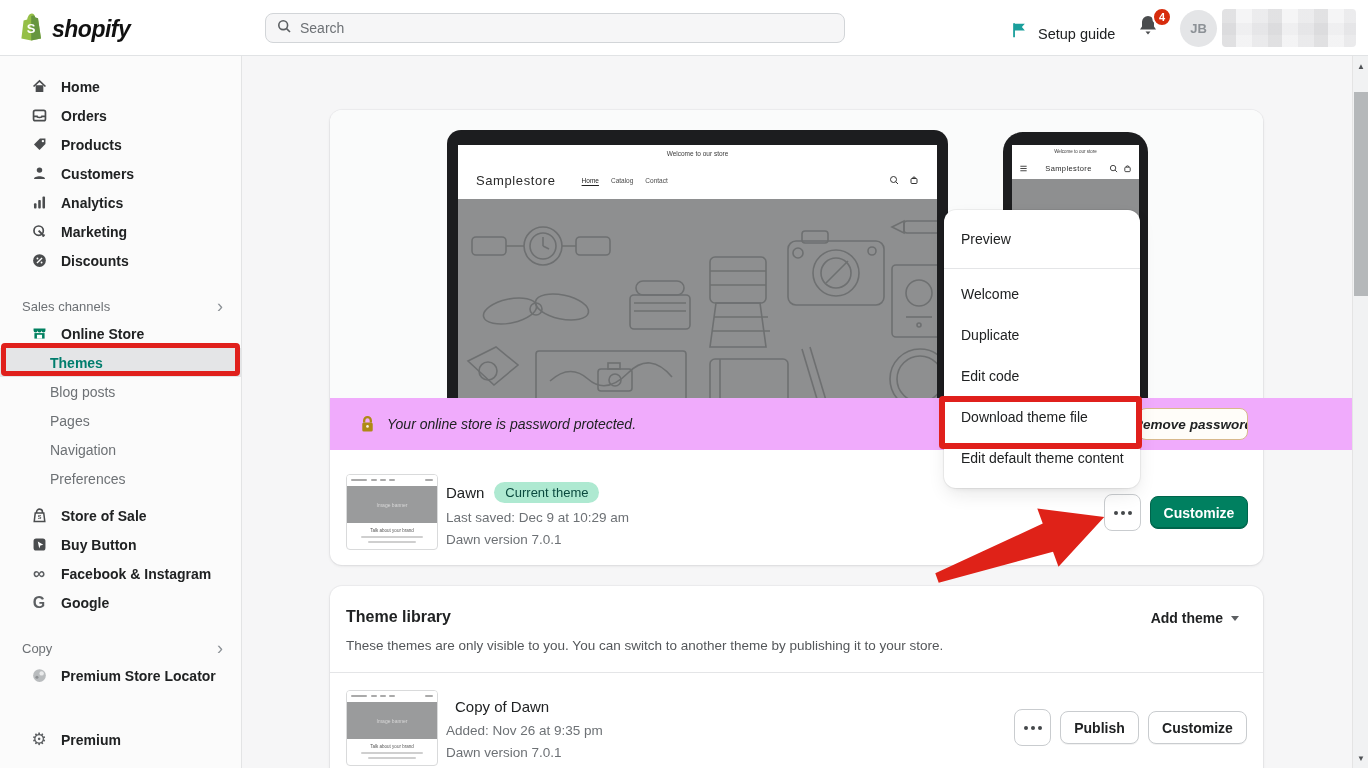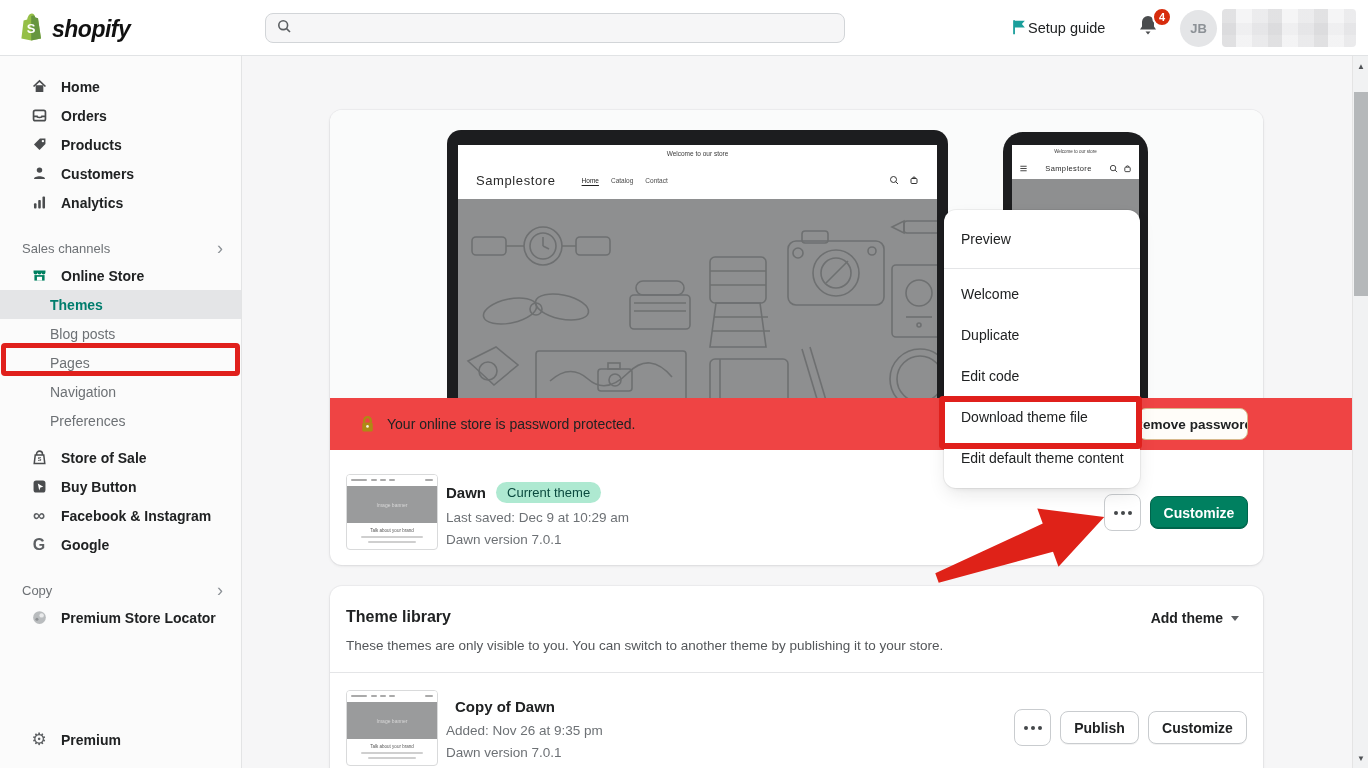--- a/index.html
+++ b/index.html
@@ -7,21 +7,21 @@
   body { font-family:"Liberation Sans","DejaVu Sans",sans-serif; color:#202223; background:#f6f6f7; }
   #app { position:relative; width:1368px; height:768px; overflow:hidden; }
 
   
   .topbar { position:absolute; left:0; top:0; width:1368px; height:56px; background:#fff; border-bottom:1px solid #e1e3e5; z-index:30; }
   .brand { position:absolute; left:18px; top:12px; display:flex; align-items:center; gap:7px; }
   .brand-word { font-size:23px; font-weight:700; letter-spacing:-0.5px; color:#111;font-style:italic; }
   .searchbox { position:absolute; left:265px; top:13px; width:580px; height:30px; background:#f6f6f7; border:1px solid #d2d5d8; border-radius:8px; display:flex; align-items:center; padding:0 10px; gap:8px; }
   .searchbox input { border:none; outline:none; background:transparent; font-size:14px; color:#202223; width:100%; font-family:inherit; }
   .searchbox input::placeholder { color:#6d7175; }
-  .setup-guide { position:absolute; left:1010px; top:14px; display:flex; align-items:center; height:28px; cursor:pointer; }
+  .setup-guide { position:absolute; left:1010px; top:14px; display:flex; align-items:flex-end; gap:10px; height:28px; cursor:pointer; }
   .setup-guide span { font-size:14.5px; color:#202223; }
   .bell-wrap { position:absolute; left:1136px; top:12px; width:34px; height:34px; }
   .badge { position:absolute; left:16px; top:-5px; min-width:20px; height:20px; background:#d72c0d; border:2px solid #fff; border-radius:50%; color:#fff; font-size:11px; font-weight:700; display:flex; align-items:center; justify-content:center; }
   .avatar { position:absolute; left:1180px; top:10px; width:37px; height:37px; border-radius:50%; background:#e4e5e7; color:#8c9196; font-size:13px; font-weight:700; display:flex; align-items:center; justify-content:center; }
   .blurred-name { position:absolute; left:1222px; top:9px; width:134px; height:38px; border-radius:4px;
     background:
       repeating-linear-gradient(90deg, rgba(210,210,212,.55) 0 14px, rgba(245,245,246,.55) 14px 30px, rgba(228,228,230,.55) 30px 46px),
       repeating-linear-gradient(0deg, #f2f2f3 0 12px, #e8e8ea 12px 24px, #f5f5f6 24px 38px); }
 
   
@@ -57,38 +57,38 @@
 
   
   .phone-mock { position:absolute; left:673px; top:22px; width:145px; height:266px; background:#1c1d1f; border-radius:20px 20px 0 0; }
   .phone-screen { position:absolute; left:9px; top:13px; width:127px; height:253px; background:#fff; overflow:hidden; }
   .phone-ann { height:12px; display:flex; align-items:center; justify-content:center; font-size:4.5px; color:#3a3a3a; }
   .phone-head { height:22px; display:flex; align-items:center; padding:0 7px; }
   .phone-logo { font-size:7.5px; letter-spacing:.4px; color:#2a2a2a; margin:0 auto; }
   .phone-hero { height:219px; background:#8e8f90; }
 
   
-  .pw-banner { position:absolute; left:0; top:288px; width:1030px; height:52px; background:#ef4444; display:flex; align-items:center; }
+  .pw-banner { position:absolute; left:0; top:288px; width:1030px; height:52px; background:#f0abfc; display:flex; align-items:center;font-style:italic; }
   .pw-banner .msg { font-size:14px; color:#202223; margin-left:57px; }
   .lock-wrap { position:absolute; left:28px; top:16px; }
   .btn-remove-pw { position:absolute; left:808px; top:10px; width:110px; height:32px; background:#fffdf9; border:1px solid #d8b98c; border-radius:8px; font-size:13.5px; font-weight:600; color:#202223; display:flex; align-items:center; justify-content:center; cursor:pointer; white-space:nowrap; overflow:hidden; }
 
   
   .theme-row { position:absolute; left:0; top:340px; width:933px; height:115px; }
   .thumb { width:92px; height:76px; background:#fff; border:1px solid #d9dadb; border-radius:4px; overflow:hidden; position:absolute; }
   .thumb .t-head { height:11px; position:relative; background:#fff; }
   .thumb .t-head i { position:absolute; top:4px; height:2px; background:#aaa; border-radius:1px; }
   .thumb .t-img { height:37px; background:#9a9b9c; display:flex; align-items:center; justify-content:center; }
   .thumb .t-img span { font-size:5px; color:#d8d8d8; }
   .thumb .t-body { padding-top:5px; display:flex; flex-direction:column; align-items:center; gap:3px; }
   .thumb .t-body span { font-size:4.5px; color:#555; }
   .thumb .t-body i { height:2px; background:#cfcfcf; border-radius:1px; }
 
   .theme-title-row { position:absolute; left:116px; top:32px; display:flex; align-items:center; gap:10px; }
-  .theme-name { font-size:15px; font-weight:700; color:#202223; }
+  .theme-name { font-size:15px; font-weight:400; color:#202223; }
   .badge-pill { background:#aee9d1; color:#0b4a3f; font-size:13px; padding:3px 11px; border-radius:11px; }
   .meta-line { position:absolute; left:116px; font-size:13.5px; color:#6d7175; }
 
   .btn-more { position:absolute; width:37px; height:37px; background:#fff; border:1px solid #c9cccf; border-radius:8px; display:flex; align-items:center; justify-content:center; gap:3px; cursor:pointer; }
   .btn-more i { width:4px; height:4px; background:#44474a; border-radius:50%; }
   .btn-primary { position:absolute; background:#008060; border:1px solid #00644c; border-radius:8px; color:#fff; font-size:14px; font-weight:600; display:flex; align-items:center; justify-content:center; cursor:pointer; box-shadow:inset 0 -1px 0 rgba(0,0,0,.2); }
   .btn-secondary { position:absolute; background:#fff; border:1px solid #c9cccf; border-radius:8px; color:#202223; font-size:14px; font-weight:600; display:flex; align-items:center; justify-content:center; cursor:pointer; box-shadow:0 1px 0 rgba(0,0,0,.05); }
 
   
   .lib-title { position:absolute; left:16px; top:22px; font-size:16px; font-weight:700; }
@@ -131,20 +131,21 @@
       <span class="brand-word">shopify</span>
     </div>
 
     <div class="searchbox">
       <span>
         <svg width="16" height="16" viewBox="0 0 20 20" fill="none" stroke="#5c5f62" stroke-width="2">
             <circle cx="9" cy="9" r="5.5"></circle>
             <line x1="13.2" y1="13.2" x2="17.5" y2="17.5"></line>
           </svg>
       </span>
+      <input type="text" placeholder="Search" style="">
     </div>
 
     <div class="setup-guide">
       <span>
         <svg width="18" height="18" viewBox="0 0 20 20">
             <line x1="4.5" y1="2.5" x2="4.5" y2="18" stroke="#1a9f9c" stroke-width="2"></line>
             <polygon points="4.5,3 16.5,3 13.2,6.8 16.5,10.6 4.5,10.6" fill="#1a9f9c"></polygon>
           </svg>
       </span>
       <span>Setup guide</span>
@@ -204,20 +205,41 @@
       </div>
       <div class="nav-item">
         <span class="ficon">
             <svg width="17" height="17" viewBox="0 0 20 20" fill="#4a4c4e">
               <rect x="3.5" y="11" width="3" height="6" rx="1"></rect>
               <rect x="8.5" y="7" width="3" height="10" rx="1"></rect>
               <rect x="13.5" y="3" width="3" height="14" rx="1"></rect>
             </svg>
           </span>
         <span>Analytics</span>
+      </div>
+      <div class="nav-item">
+        <span class="ficon">
+            <svg width="17" height="17" viewBox="0 0 20 20" fill="none" stroke="#4a4c4e" stroke-width="2">
+              <circle cx="9" cy="9" r="5.5"></circle>
+              <path d="M9 9 L15.5 15.5" stroke-width="2.4"></path>
+              <path d="M12.5 16.8 L15.5 15.5 L16.8 12.5" fill="#4a4c4e" stroke="none"></path>
+            </svg>
+          </span>
+        <span>Marketing</span>
+      </div>
+      <div class="nav-item">
+        <span class="ficon">
+            <svg width="17" height="17" viewBox="0 0 20 20">
+              <circle cx="10" cy="10" r="7.5" fill="#4a4c4e"></circle>
+              <line x1="7" y1="13" x2="13" y2="7" stroke="#fff" stroke-width="1.6"></line>
+              <circle cx="7.6" cy="7.6" r="1.1" fill="#fff"></circle>
+              <circle cx="12.4" cy="12.4" r="1.1" fill="#fff"></circle>
+            </svg>
+          </span>
+        <span>Discounts</span>
       </div>
     </div>
 
     <div class="section-head">
       <span>Sales channels</span>
       <span class="chev">›</span>
     </div>
 
     <div class="nav-item">
       <span class="ficon">

